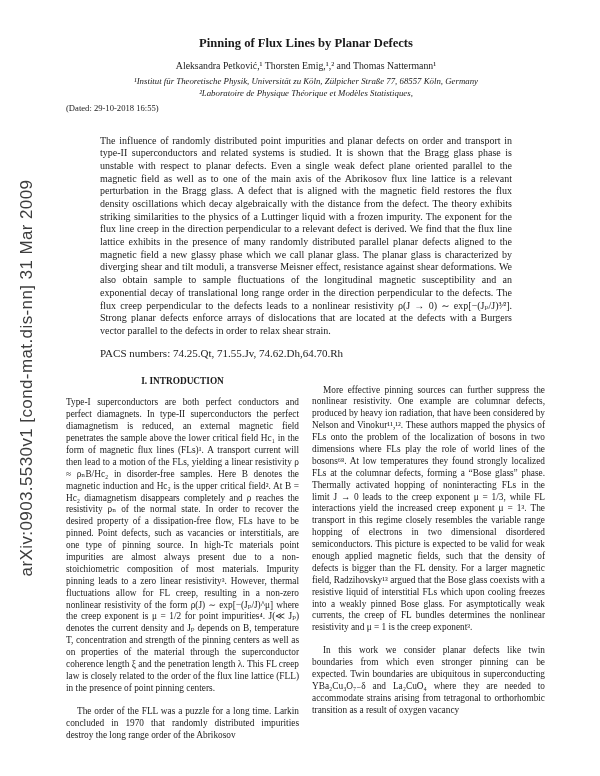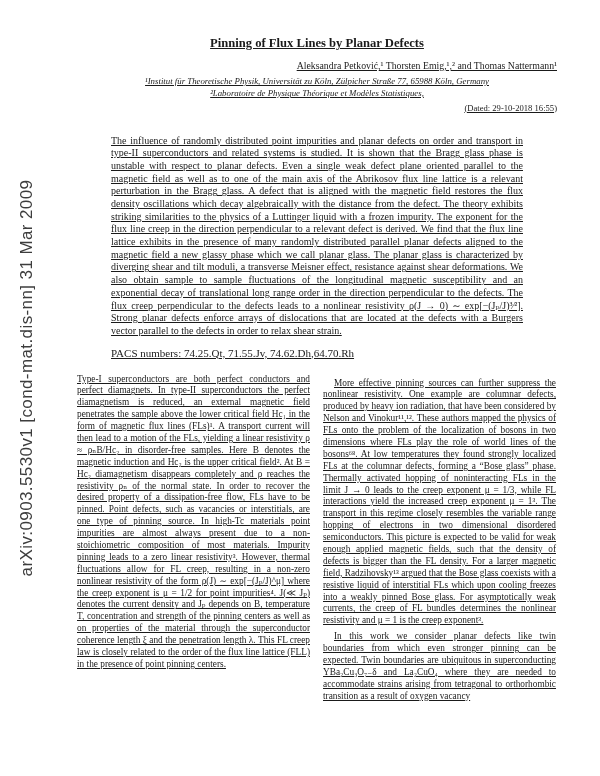--- a/index.html
+++ b/index.html
@@ -12,68 +12,70 @@
 
   .arxiv-banner {
     position: absolute; top: 378px; left: 27px;
     transform: translate(-50%, -50%) rotate(-90deg);
     transform-origin: center;
     white-space: nowrap;
     font-family: "Liberation Sans", "DejaVu Sans", sans-serif;
     font-size: 17px; color: #3d3d3d; letter-spacing: 0.4px;
   }
 
-  .content { position: absolute; left: 77px; top: 0; width: 480px; text-decoration: underline; }
+  .content { position: absolute; left: 66px; top: 0; width: 480px; }
 
   .title { font-size: 12.6px; font-weight: 700; text-align: center; margin: 36px 0 0 0; }
-  .authors { font-size: 9.8px; text-align: right; margin-top: 9px; }
+  .authors { font-size: 9.8px; text-align: center; margin-top: 9px; }
   .affils { margin-top: 5px; }
   .affil { font-size: 8.8px; font-style: italic; text-align: center; line-height: 1.34; }
-  .dated { font-size: 8.6px; text-align: right; margin-top: 3px; }
+  .dated { font-size: 8.6px; text-align: left; margin-top: 3px; }
 
   .abstract {
     font-size: 10px; line-height: 1.27; text-align: justify;
     margin: 22px 34px 0 34px;
   }
   .pacs { font-size: 11px; margin: 9px 34px 0 34px; }
 
   .columns { display: flex; gap: 13px; margin-top: 15px; }
   .col { width: 233px; font-size: 9.3px; line-height: 1.28; text-align: justify; }
   .sec-heading { text-align: center; font-weight: 700; font-size: 9.3px; margin: 2px 0 10px 0; }
   .para { margin: 0; }
-  .para.indent { text-indent: 11px; margin-top: 4px; }
+  .para.indent { text-indent: 11px; margin-top: 11px; }
 </style>
 </head>
 <body>
 
 <div class="page">
 
   <div class="arxiv-banner">arXiv:0903.5530v1  [cond-mat.dis-nn]  31 Mar 2009</div>
 
   <div class="content">
 
     <h1 class="title">Pinning of Flux Lines by Planar Defects</h1>
 
     <div class="authors">Aleksandra Petković,¹ Thorsten Emig,¹,² and Thomas Nattermann¹</div>
 
     <div class="affils">
-      <div class="affil">¹Institut für Theoretische Physik, Universität zu Köln, Zülpicher Straße 77, 65988 Köln, Germany</div>
+      <div class="affil">¹Institut für Theoretische Physik, Universität zu Köln, Zülpicher Straße 77, 68557 Köln, Germany</div>
       <div class="affil">²Laboratoire de Physique Théorique et Modèles Statistiques,</div>
     </div>
 
     <div class="dated">(Dated: 29-10-2018  16:55)</div>
 
     <p class="abstract">The influence of randomly distributed point impurities and planar defects on order and transport in type-II superconductors and related systems is studied. It is shown that the Bragg glass phase is unstable with respect to planar defects. Even a single weak defect plane oriented parallel to the magnetic field as well as to one of the main axis of the Abrikosov flux line lattice is a relevant perturbation in the Bragg glass. A defect that is aligned with the magnetic field restores the flux density oscillations which decay algebraically with the distance from the defect. The theory exhibits striking similarities to the physics of a Luttinger liquid with a frozen impurity. The exponent for the flux line creep in the direction perpendicular to a relevant defect is derived. We find that the flux line lattice exhibits in the presence of many randomly distributed parallel planar defects aligned to the magnetic field a new glassy phase which we call planar glass. The planar glass is characterized by diverging shear and tilt moduli, a transverse Meisner effect, resistance against shear deformations. We also obtain sample to sample fluctuations of the longitudinal magnetic susceptibility and an exponential decay of translational long range order in the direction perpendicular to the defects. The flux creep perpendicular to the defects leads to a nonlinear resistivity ρ(J → 0) ∼ exp[−(Jₚ/J)³⁄²]. Strong planar defects enforce arrays of dislocations that are located at the defects with a Burgers vector parallel to the defects in order to relax shear strain.</p>
 
     <p class="pacs">PACS numbers: 74.25.Qt, 71.55.Jv, 74.62.Dh,64.70.Rh</p>
 
     <div class="columns">
 
       <div class="col">
+        <div class="sec-heading">I.   INTRODUCTION</div>
         <p class="para">Type-I superconductors are both perfect conductors and perfect diamagnets. In type-II superconductors the perfect diamagnetism is reduced, an external magnetic field penetrates the sample above the lower critical field Hc₁ in the form of magnetic flux lines (FLs)¹. A transport current will then lead to a motion of the FLs, yielding a linear resistivity ρ ≈ ρₙB/Hc₂ in disorder-free samples. Here B denotes the magnetic induction and Hc₂ is the upper critical field². At B = Hc₂ diamagnetism disappears completely and ρ reaches the resistivity ρₙ of the normal state. In order to recover the desired property of a dissipation-free flow, FLs have to be pinned. Point defects, such as vacancies or interstitials, are one type of pinning source. In high-Tc materials point impurities are almost always present due to a non-stoichiometric composition of most materials. Impurity pinning leads to a zero linear resistivity³. However, thermal fluctuations allow for FL creep, resulting in a non-zero nonlinear resistivity of the form ρ(J) ∼ exp[−(Jₚ/J)^μ] where the creep exponent is μ = 1/2 for point impurities⁴. J(≪ Jₚ) denotes the current density and Jₚ depends on B, temperature T, concentration and strength of the pinning centers as well as on properties of the material through the superconductor coherence length ξ and the penetration length λ. This FL creep law is closely related to the order of the flux line lattice (FLL) in the presence of point pinning centers.</p>
+        <p class="para indent">The order of the FLL was a puzzle for a long time. Larkin concluded in 1970 that randomly distributed impurities destroy the long range order of the Abrikosov</p>
       </div>
 
       <div class="col">
         <p class="para indent">More effective pinning sources can further suppress the nonlinear resistivity. One example are columnar defects, produced by heavy ion radiation, that have been considered by Nelson and Vinokur¹¹,¹². These authors mapped the physics of FLs onto the problem of the localization of bosons in two dimensions where FLs play the role of world lines of the bosons⁶⁸. At low temperatures they found strongly localized FLs at the columnar defects, forming a “Bose glass” phase. Thermally activated hopping of noninteracting FLs in the limit J → 0 leads to the creep exponent μ = 1/3, while FL interactions yield the increased creep exponent μ = 1³. The transport in this regime closely resembles the variable range hopping of electrons in two dimensional disordered semiconductors. This picture is expected to be valid for weak enough applied magnetic fields, such that the density of defects is bigger than the FL density. For a larger magnetic field, Radzihovsky¹³ argued that the Bose glass coexists with a resistive liquid of interstitial FLs which upon cooling freezes into a weakly pinned Bose glass. For asymptotically weak currents, the creep of FL bundles determines the nonlinear resistivity and μ = 1 is the creep exponent³.</p>
         <p class="para indent">In this work we consider planar defects like twin boundaries from which even stronger pinning can be expected. Twin boundaries are ubiquitous in superconducting YBa₂Cu₃O₇₋δ and La₂CuO₄ where they are needed to accommodate strains arising from tetragonal to orthorhombic transition as a result of oxygen vacancy</p>
       </div>
 
     </div>
   </div>
 </div>

